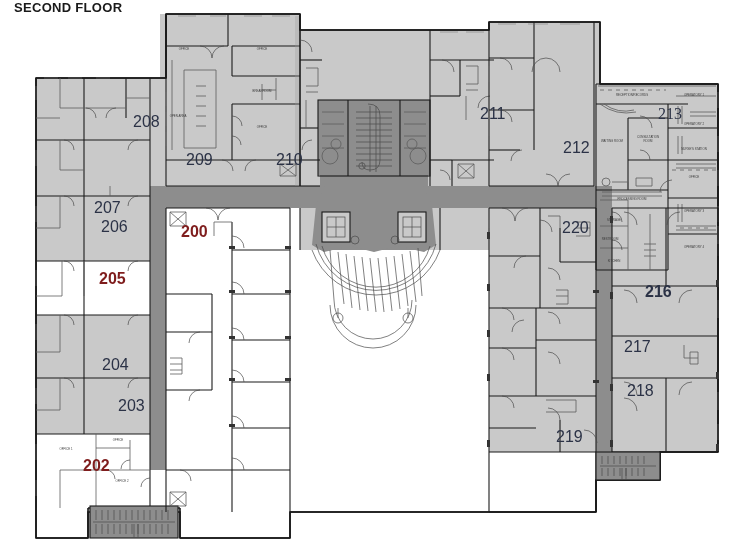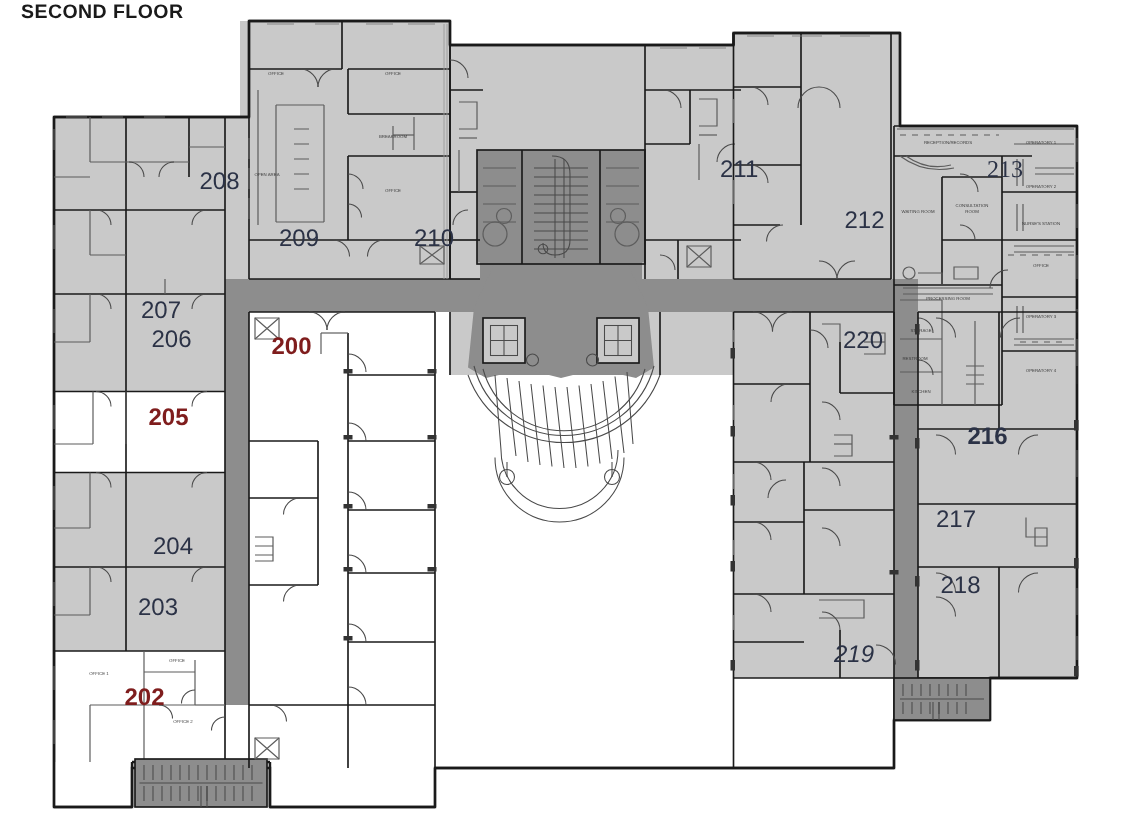--- a/index.html
+++ b/index.html
@@ -628,30 +628,30 @@
       <text class="ann" x="118" y="441">OFFICE</text>
       <text class="ann" x="122" y="482">OFFICE 2</text>
     </g>
 
     </g>
   </svg>
   </div>
 
   <div class="rmlabel rm-red" style="left:181px;top:224px;">200</div>
   <div class="rmlabel rm-red" style="left:44px;top:458px;margin-left:39px;">202</div>
-  <div class="rmlabel rm-dark" style="left:92px;top:398px;">203</div>
+  <div class="rmlabel rm-dark" style="left:118px;top:398px;">203</div>
   <div class="rmlabel rm-dark" style="left:102px;top:343px;margin-top:14px;">204</div>
   <div class="rmlabel rm-red" style="left:99px;top:271px;">205</div>
   <div class="rmlabel rm-dark" style="left:101px;top:219px;">206</div>
   <div class="rmlabel rm-dark" style="left:94px;top:161px;margin-top:39px;">207</div>
   <div class="rmlabel rm-dark" style="left:133px;top:114px;text-align:center;">208</div>
   <div class="rmlabel rm-dark" style="left:186px;top:152px;">209</div>
   <div class="rmlabel rm-dark" style="left:276px;top:152px;">210</div>
   <div class="rmlabel rm-dark" style="left:440px;top:106px;margin-left:40px;">211</div>
   <div class="rmlabel rm-dark" style="left:563px;top:140px;">212</div>
   <div class="rmlabel rm-dark" style="left:658px;top:106px;font-family:Liberation Serif, serif;">213</div>
   <div class="rmlabel rm-dark" style="left:645px;top:284px;font-weight:bold;">216</div>
   <div class="rmlabel rm-dark" style="left:624px;top:339px;">217</div>
   <div class="rmlabel rm-dark" style="left:627px;top:383px;">218</div>
-  <div class="rmlabel rm-dark" style="left:556px;top:429px;font-style:italic;">219</div>
+  <div class="rmlabel rm-dark" style="left:556px;top:429px;">219</div>
   <div class="rmlabel rm-dark" style="left:562px;top:220px;">220</div>
 
 </div>
 
 </body></html>

